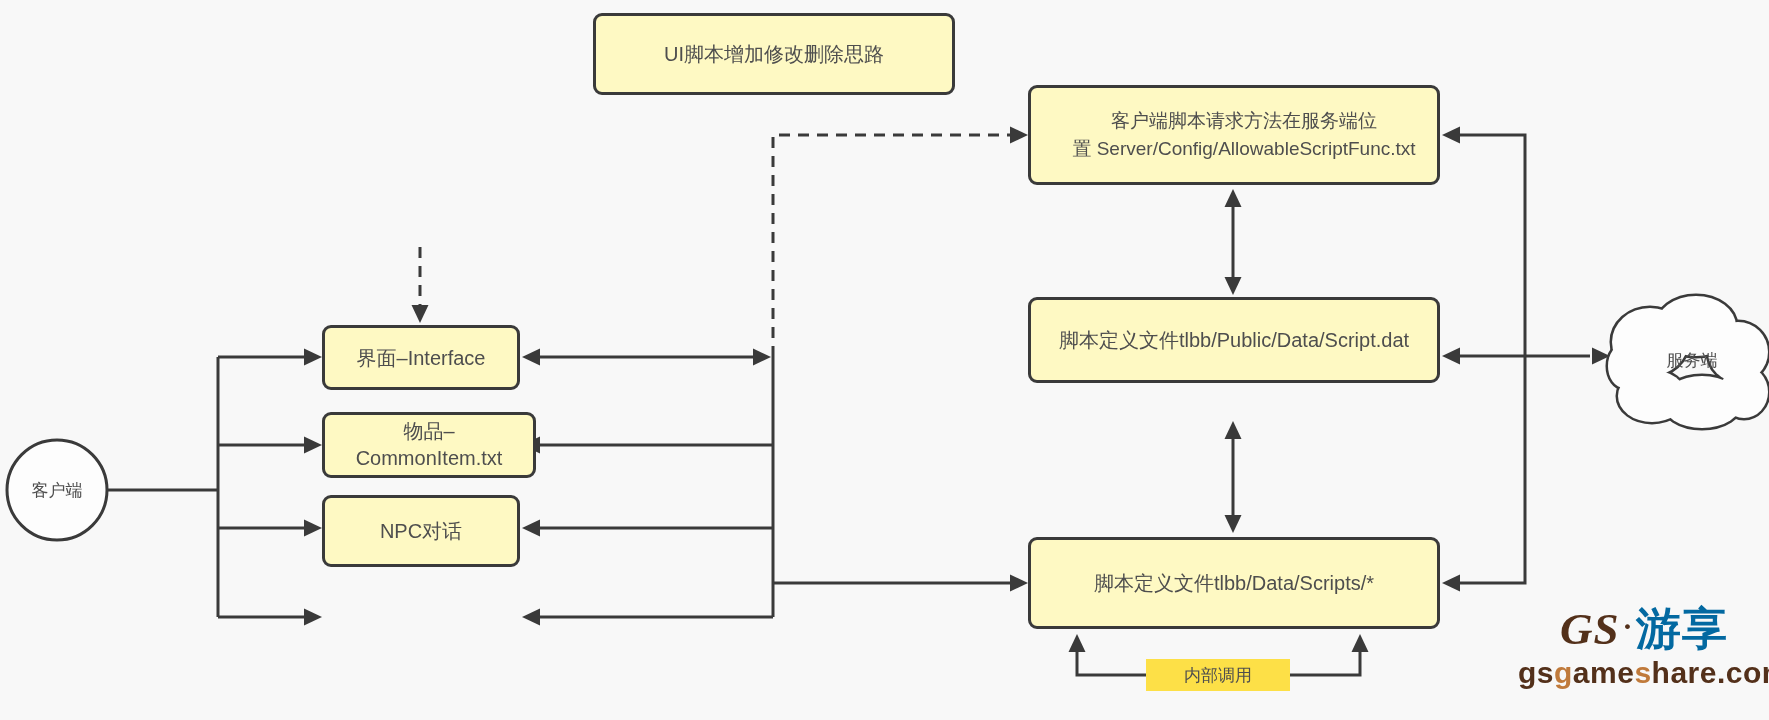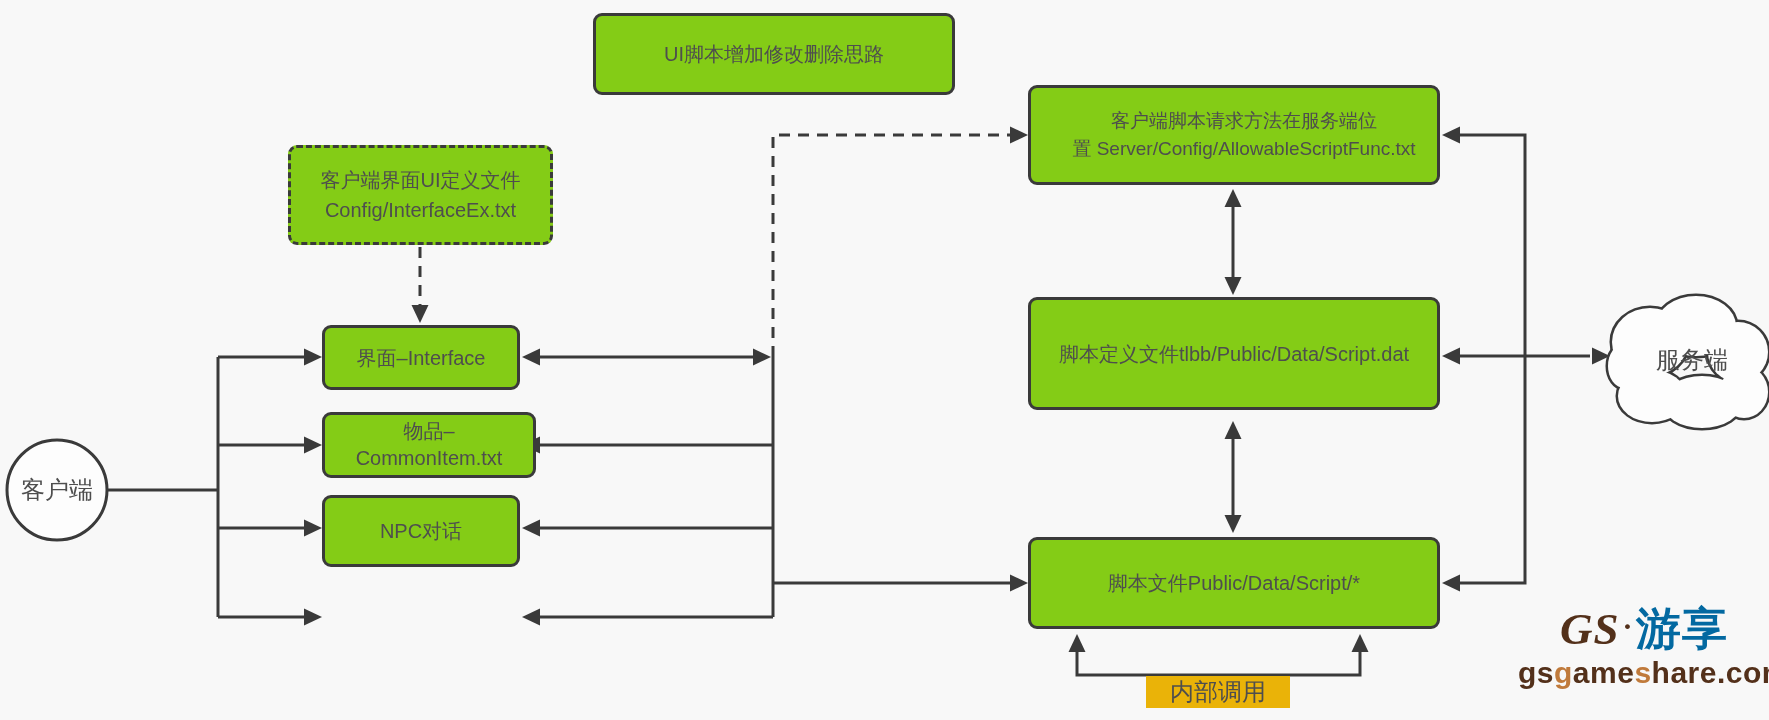--- a/index.html
+++ b/index.html
@@ -2,44 +2,44 @@
 <html><head>
 <meta charset="utf-8">
 <style>
   html,body{margin:0;padding:0;}
   body{font-family:"Liberation Sans","DejaVu Sans",sans-serif;background:#e9e9e9;}
   #stage{position:relative;width:1769px;height:720px;background:#f8f8f8;overflow:hidden;}
   #wires{position:absolute;left:0;top:0;width:1769px;height:720px;}
 
   .node{
     position:absolute;box-sizing:border-box;
-    border:3px solid #3a3a3a;border-radius:9px;background:#84cc16;
+    border:3px solid #3a3a3a;border-radius:9px;background:#fef9c3;
     display:flex;align-items:center;justify-content:center;
     text-align:center;color:#4e4e4e;font-size:20px;line-height:1.5;
     white-space:pre-line;padding:2px 8px;
   }
   .node.dashed{border-style:dashed;}
   .plain-label{
     position:absolute;display:flex;align-items:center;justify-content:center;
-    text-align:left;color:#4e4e4e;font-size:24px;white-space:pre-line;
+    text-align:left;color:#4e4e4e;font-size:17px;white-space:pre-line;
   }
 
   #title-box{left:593px;top:13px;width:362px;height:82px;}
   #dashed-box{left:288px;top:145px;width:265px;height:100px;}
   #box-interface{left:322px;top:325px;width:198px;height:65px;}
   #box-item{left:322px;top:412px;width:214px;height:66px;line-height:1.35;}
   #box-npc{left:322px;top:495px;width:198px;height:72px;}
   #box-other{left:322px;top:585px;width:198px;height:64px;}
   #box-allowable{left:1028px;top:85px;width:412px;height:100px;font-size:19px;padding-left:28px;}
-  #box-scriptdat{left:1028px;top:297px;width:412px;height:113px;}
+  #box-scriptdat{left:1028px;top:297px;width:412px;height:86px;}
   #box-scriptfiles{left:1028px;top:537px;width:412px;height:92px;}
 
   #client-label{left:7px;top:470px;width:100px;height:40px;}
   #server-label{left:1630px;top:336px;width:124px;height:48px;}
-  #internal-call-label{left:1146px;top:659px;width:144px;height:32px;background:#eab308;margin-top:17px;}
+  #internal-call-label{left:1146px;top:659px;width:144px;height:32px;background:#fde047;}
 
   #logo{position:absolute;left:1518px;top:604px;width:252px;text-align:center;user-select:none;}
   .logo-line1{font-family:"Liberation Serif","DejaVu Serif",serif;font-style:italic;font-weight:bold;
     font-size:45px;line-height:1.1;letter-spacing:1px;}
   .logo-gs{color:#53301a;}
   .logo-dot{color:#53301a;font-size:30px;vertical-align:8px;padding:0 4px;}
   .logo-brand{color:#0369a1;font-style:normal;font-family:"DejaVu Sans",sans-serif;font-weight:bold;}
   .logo-line2{font-size:30px;font-weight:800;letter-spacing:0.5px;color:#53301a;line-height:1.2;
     font-family:"Liberation Sans","DejaVu Sans",sans-serif;}
   .logo-orange{color:#c07a3b;}
@@ -124,37 +124,35 @@
         <ellipse cx="1744" cy="392" rx="24" ry="26"></ellipse>
         <ellipse cx="1702" cy="402" rx="40" ry="26"></ellipse>
         <ellipse cx="1652" cy="396" rx="34" ry="26"></ellipse>
         <ellipse cx="1624" cy="366" rx="16" ry="22"></ellipse>
       </g>
     </g>
   </svg>
 
   <div class="node" id="title-box">UI脚本增加修改删除思路</div>
 
-  <div class="node dashed" id="dashed-box">客户端界面UI定义文件
-Config/InterfaceEx.txt</div>
 
   <div class="node" id="box-interface">界面–Interface</div>
 
   <div class="node" id="box-item">物品–
 CommonItem.txt</div>
 
   <div class="node" id="box-npc">NPC对话</div>
 
 
   <div class="node" id="box-allowable">客户端脚本请求方法在服务端位
 置 Server/Config/AllowableScriptFunc.txt</div>
 
   <div class="node" id="box-scriptdat">脚本定义文件tlbb/Public/Data/Script.dat</div>
 
-  <div class="node" id="box-scriptfiles">脚本文件Public/Data/Script/*</div>
+  <div class="node" id="box-scriptfiles">脚本定义文件tlbb/Data/Scripts/*</div>
 
   <div class="plain-label" id="client-label">客户端</div>
 
   <div class="plain-label" id="server-label">服务端</div>
 
   <div class="plain-label" id="internal-call-label">内部调用</div>
 
   <div id="logo">
     <div class="logo-line1">
       <span class="logo-gs">GS</span><span class="logo-dot">·</span><span class="logo-brand">游享</span>

